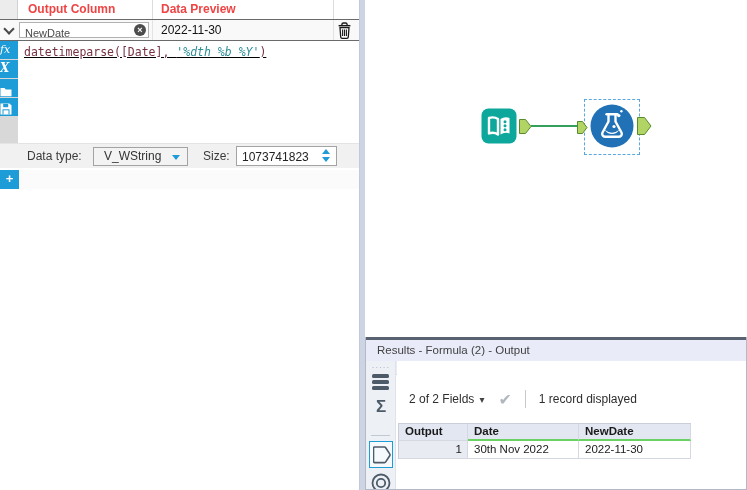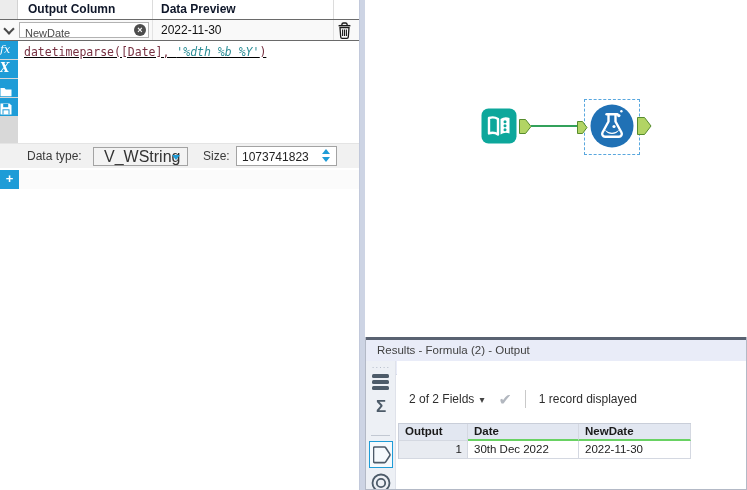--- a/index.html
+++ b/index.html
@@ -4,21 +4,21 @@
 <style>
   * { margin:0; padding:0; box-sizing:border-box; }
   body { font-family:"Liberation Sans",sans-serif; background:#fff; }
   .stage { position:relative; width:747px; height:490px; background:#fff; overflow:hidden; }
   .abs { position:absolute; }
 
   
   .cfg { left:0; top:0; width:360px; height:490px; background:#fff; }
   .cfg-header { left:0; top:0; width:360px; height:20px; background:#fff; border-bottom:1px solid #6a6a6a; }
   .corner-cell { left:0; top:0; width:18px; height:19px; background:#ececec; border-right:1px solid #d2d2d2; }
-  .hdr-txt { top:0; line-height:19px; font-size:12px; font-weight:bold; color:#0f172a; }
+  .hdr-txt { top:0; line-height:19px; font-size:12px; font-weight:bold; color:#ef4444; }
   .vsep { top:0; width:1px; height:19px; background:#dcdcdc; }
 
   .cfg-row { left:0; top:20px; width:360px; height:21px; background:#f9f9f9; border-bottom:1px solid #6a6a6a; }
   .chev { left:5px; top:5px; width:8px; height:8px; border-right:2px solid #4a4a4a; border-bottom:2px solid #4a4a4a; transform:rotate(45deg); }
   .name-field { left:19px; top:2px; width:130px; height:16px; background:#fff; border:1px solid #b2b2b2; }
   .name-field input { border:0; outline:0; width:108px; height:14px; font-size:11px; color:#4a4a4a; padding-left:5px; background:transparent; font-family:"Liberation Sans",sans-serif; }
   .clear-ic { right:2px; top:1px; width:12px; height:12px; border-radius:50%; background:#4d4d4d; color:#fff; font-size:9px; line-height:12px; text-align:center; font-weight:bold; }
   .prev-txt { left:161px; top:0; line-height:20px; font-size:12px; color:#111; }
   .rvsep { top:0; width:1px; height:20px; background:#e3e3e3; }
   .trash { left:337px; top:2px; }
@@ -30,21 +30,21 @@
   .rail-btn.fold { top:38px; padding-top:4px; }
   .rail-btn.save { top:57px; padding-top:3px; }
 
   .editor { left:18px; top:41px; width:341px; height:102px; background:#fff; }
   .code { left:6px; top:4px; font-family:"DejaVu Sans Mono",monospace; font-size:11.5px; white-space:pre;text-decoration:underline; }
   .code .k { color:#773142; }
   .code .s { color:#2c8e96; font-style:italic; }
 
   .dtrow { left:0; top:143px; width:360px; height:25px; background:#f1f1f1; border-top:1px solid #e4e4e4; }
   .dt-label { top:0; line-height:25px; font-size:12px; color:#3a3a3a; }
-  .dropdown { left:93px; top:3px; width:95px; height:19px; background:#f3f3f3; border:1px solid #a3a3a3; font-size:16px; color:#333; line-height:17px; padding-left:10px; }
+  .dropdown { left:93px; top:3px; width:95px; height:19px; background:#f3f3f3; border:1px solid #a3a3a3; font-size:12px; color:#333; line-height:17px; padding-left:10px; }
   .dd-caret { right:7px; top:7px; width:0; height:0; border-left:4.5px solid transparent; border-right:4.5px solid transparent; border-top:5px solid #1e9cd7; }
   .size-input { left:236px; top:2px; width:101px; height:20px; background:#fff; border:1px solid #a3a3a3; }
   .size-input input { border:0; outline:0; width:76px; height:18px; font-size:12px; color:#222; padding-left:5px; background:transparent; font-family:"Liberation Sans",sans-serif; }
   .spinner { right:1px; top:1px; width:16px; height:16px; }
   .sp-up { left:3px; top:1px; width:0; height:0; border-left:4.5px solid transparent; border-right:4.5px solid transparent; border-bottom:5px solid #1e9cd7; }
   .sp-dn { left:3px; top:9px; width:0; height:0; border-left:4.5px solid transparent; border-right:4.5px solid transparent; border-top:5px solid #1e9cd7; }
 
   .addrow-bg { left:19px; top:170px; width:341px; height:19px; background:#fbfbfb; }
   .add-btn { left:0; top:170px; width:19px; height:19px; background:#1e9cd7; color:#fff; font-size:13px; font-weight:bold; text-align:center; line-height:18px; }
 
@@ -249,20 +249,20 @@
       </div>
 
       <div class="abs grid">
         <div class="grow">
           <div class="gcell ghead w-rec">Output</div>
           <div class="gcell ghead green w-date">Date</div>
           <div class="gcell ghead green w-new">NewDate</div>
         </div>
         <div class="grow">
           <div class="gcell gdata num w-rec">1</div>
-          <div class="gcell gdata w-date">30th Dec 2022</div>
+          <div class="gcell gdata w-date">30th Nov 2022</div>
           <div class="gcell gdata w-new">2022-11-30</div>
         </div>
       </div>
     </div>
   </div>
 
 </div>
 
 </body></html>

